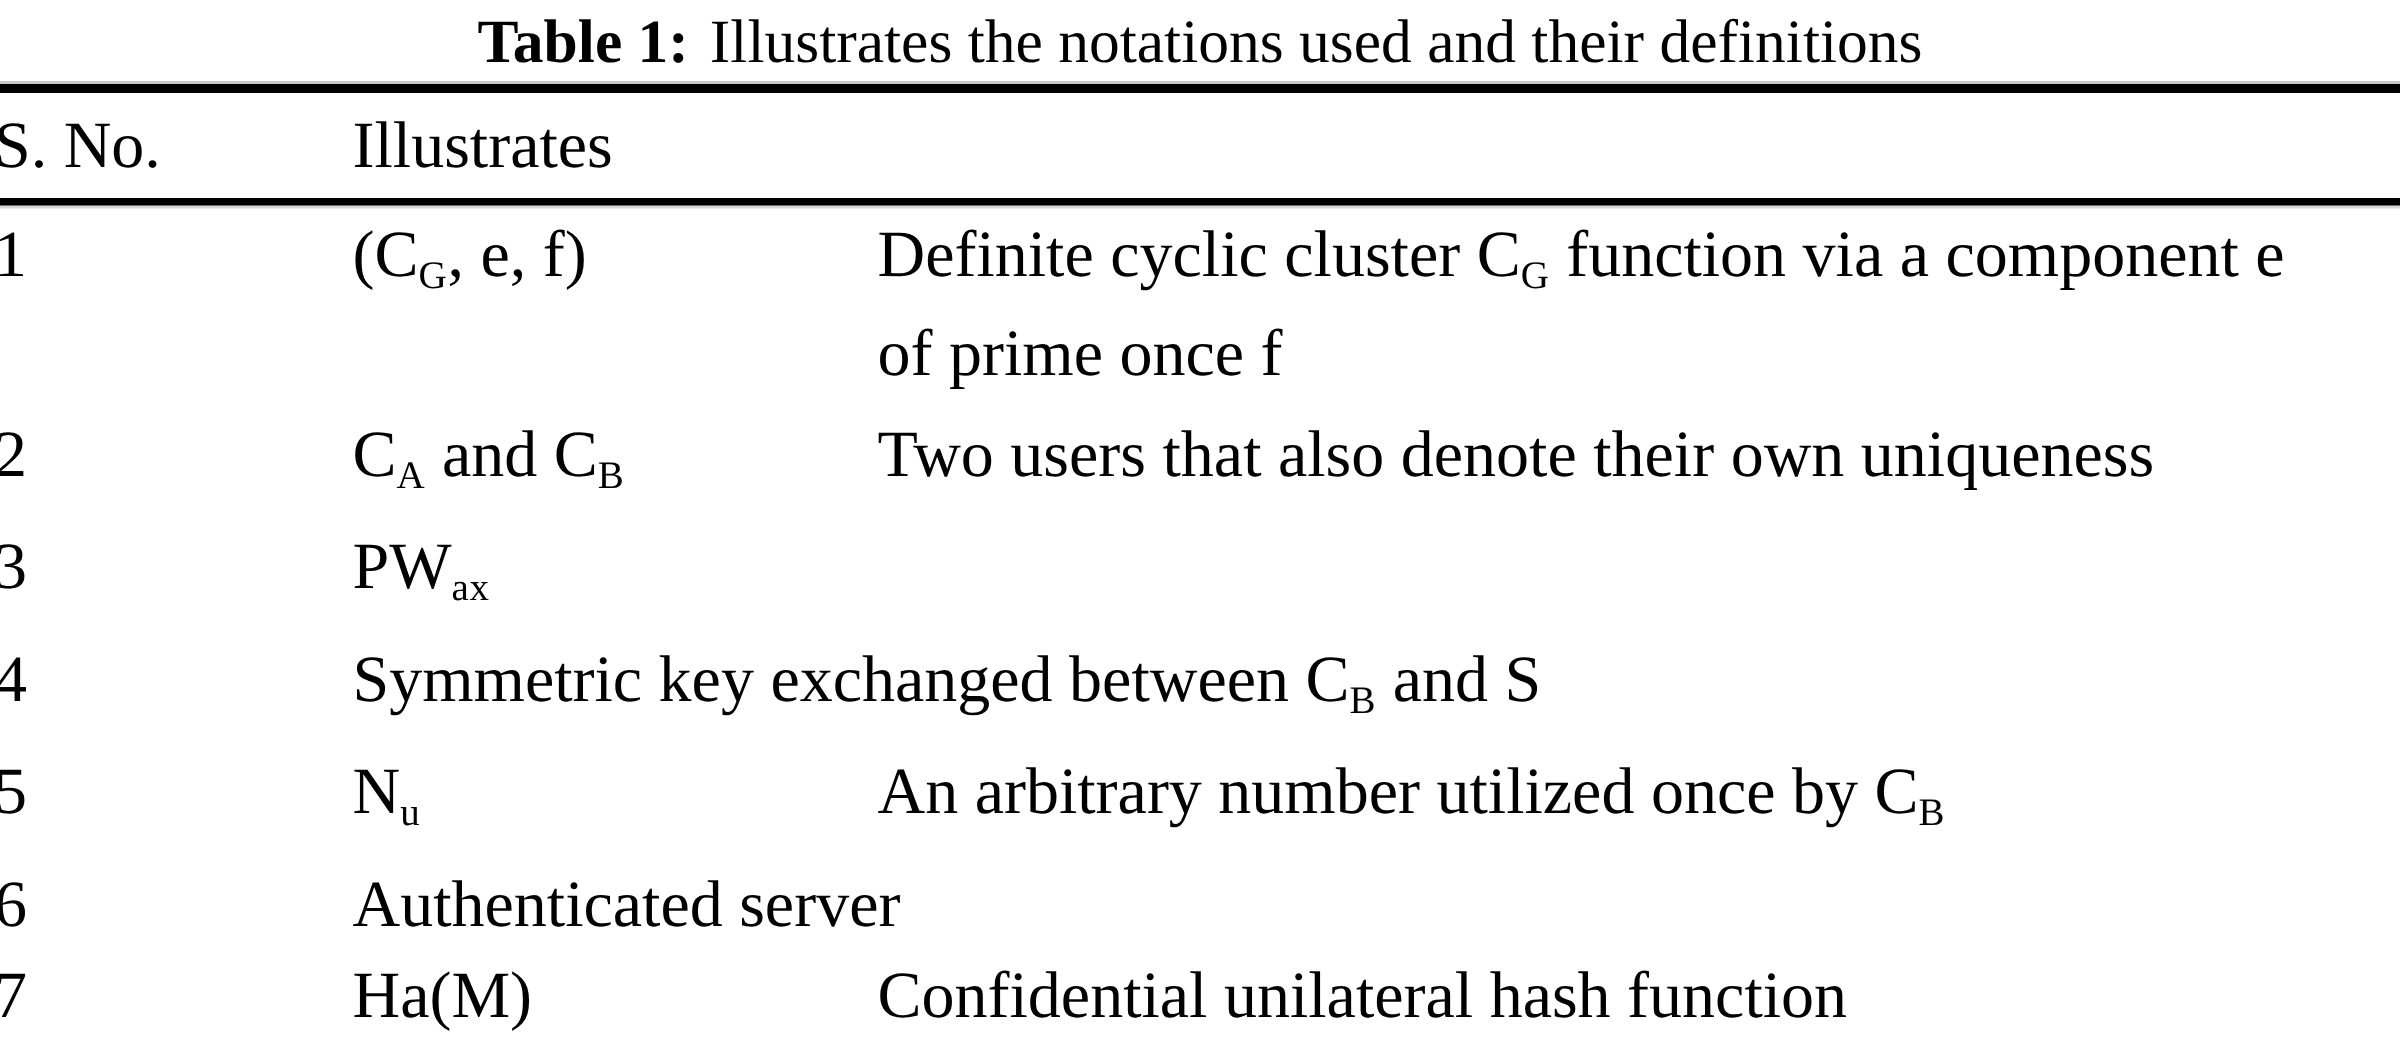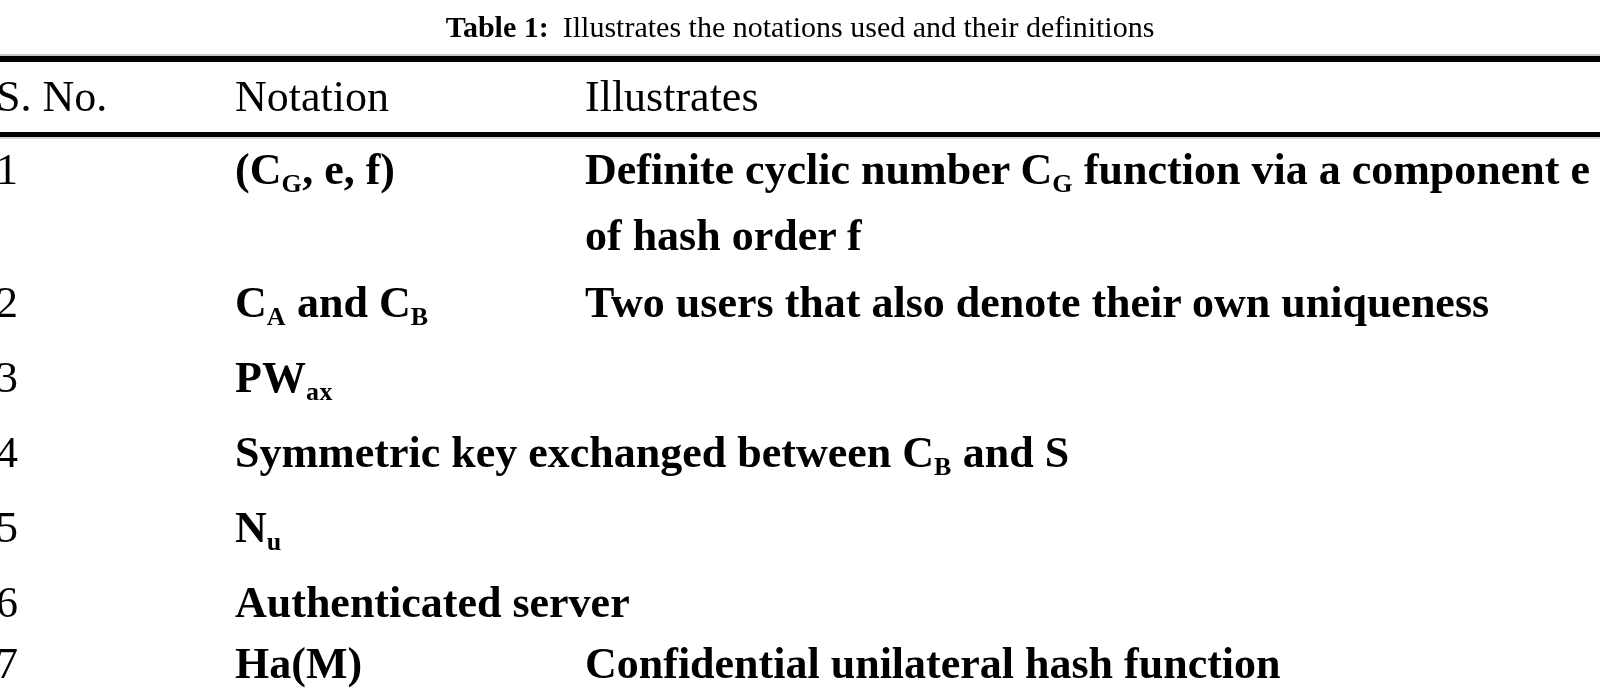--- a/index.html
+++ b/index.html
@@ -14,21 +14,21 @@
     background: #ffffff;
     overflow: hidden;
     font-family: "Liberation Serif", "DejaVu Serif", serif;
     color: #000000;
   }
   
   .caption {
     height: 56px;
     line-height: 54px;
     text-align: center;
-    font-size: 30px;
+    font-size: 41px;
     white-space: nowrap;
   }
   .caption .cap-label {
     font-weight: bold;
     margin-right: 14px;
   }
   
   .rule {
     width: 1600px;
     background: #000000;
@@ -47,55 +47,54 @@
   }
   .header-cell { line-height: 70px; white-space: nowrap; }
   .tbody { padding-top: 7px; }
   .trow {
     display: grid;
     grid-template-columns: 239px 350px auto;
     font-size: 44px;
   }
   .trow .cell { line-height: 61px; white-space: nowrap; }
   .trow.tall .cell { line-height: 52px; padding-bottom: 10px; }
-  .rich-line { white-space: nowrap; font-weight: bold; }
+  .rich-line { white-space: nowrap; }
   .sub {
     font-size: 26px;
     vertical-align: -8px;
     letter-spacing: 0.5px;
   }
 </style>
 </head>
 <body>
 
 <div class="page">
 
   <div class="caption">
     <span class="cap-label">Table 1:</span><span class="cap-text">Illustrates the notations used and their definitions</span>
   </div>
 
   <div class="rule rule-top"></div>
 
   <div class="header-row shifted">
     <div class="header-cell">S. No.</div>
-    <div class="header-cell">Notation</div>
     <div class="header-cell">Illustrates</div>
   </div>
 
   <div class="rule rule-mid"></div>
 
   <div class="tbody shifted" id="table-body">
       <div class="trow tall">
     <div class="cell cell-no">1</div>
     <div class="cell cell-notation">
           <div class="rich-line"><span>(C</span><span class="sub">G</span><span>, e, f)</span></div>
         </div>
     <div class="cell cell-definition">
-          <div class="rich-line"><span>Definite cyclic number C</span><span class="sub">G</span><span> function via a component e</span></div>
-          <div class="rich-line"><span>of hash order f</span></div>
+          <div class="rich-line"><span>Definite cyclic cluster C</span><span class="sub">G</span><span> function via a component e</span></div>
+          <div class="rich-line"><span>of prime once f</span></div>
         </div>
   </div>
       <div class="trow">
     <div class="cell cell-no">2</div>
     <div class="cell cell-notation">
           <div class="rich-line"><span>C</span><span class="sub">A</span><span> and C</span><span class="sub">B</span></div>
         </div>
     <div class="cell cell-definition">
           <div class="rich-line"><span>Two users that also denote their own uniqueness</span></div>
         </div>
@@ -110,20 +109,23 @@
     <div class="cell cell-no">4</div>
     <div class="cell cell-definition">
           <div class="rich-line"><span>Symmetric key exchanged between C</span><span class="sub">B</span><span> and S</span></div>
         </div>
   </div>
       <div class="trow">
     <div class="cell cell-no">5</div>
     <div class="cell cell-notation">
           <div class="rich-line"><span>N</span><span class="sub">u</span></div>
         </div>
+    <div class="cell cell-definition">
+          <div class="rich-line"><span>An arbitrary number utilized once by C</span><span class="sub">B</span></div>
+        </div>
   </div>
       <div class="trow">
     <div class="cell cell-no">6</div>
     <div class="cell cell-definition">
           <div class="rich-line"><span>Authenticated server</span></div>
         </div>
   </div>
       <div class="trow">
     <div class="cell cell-no">7</div>
     <div class="cell cell-notation">

